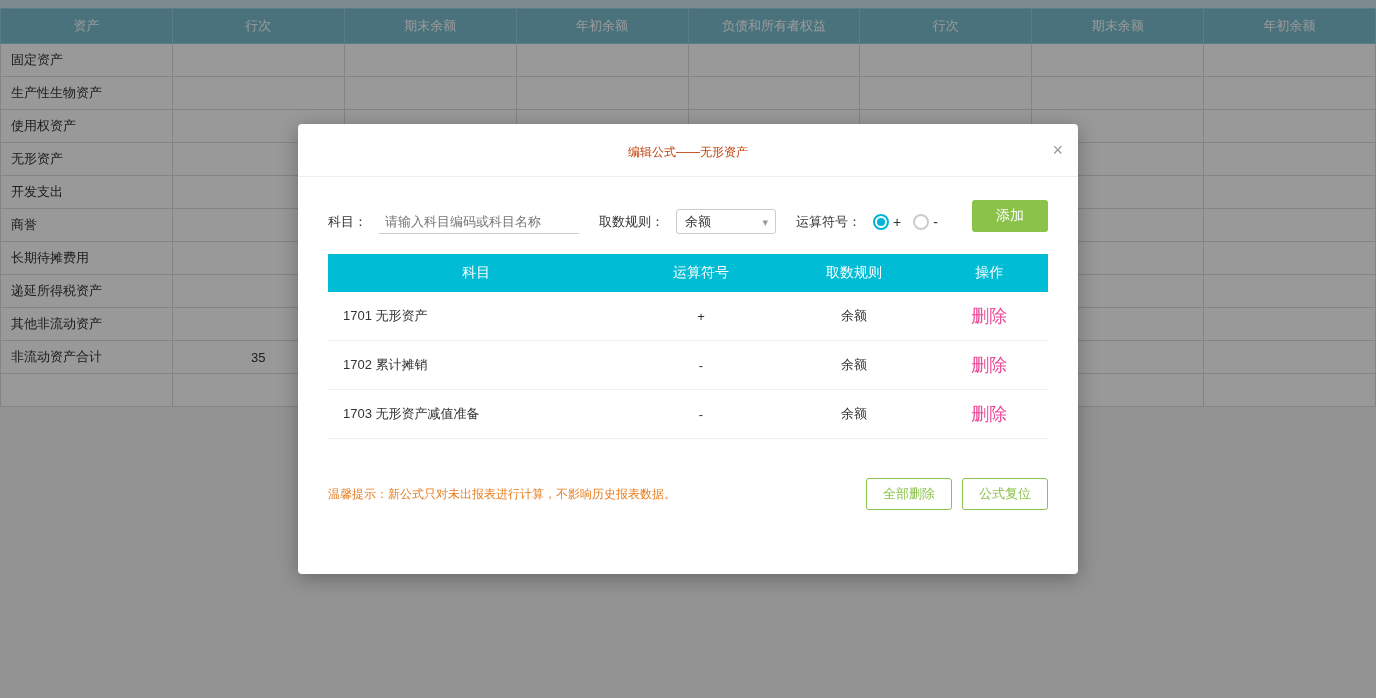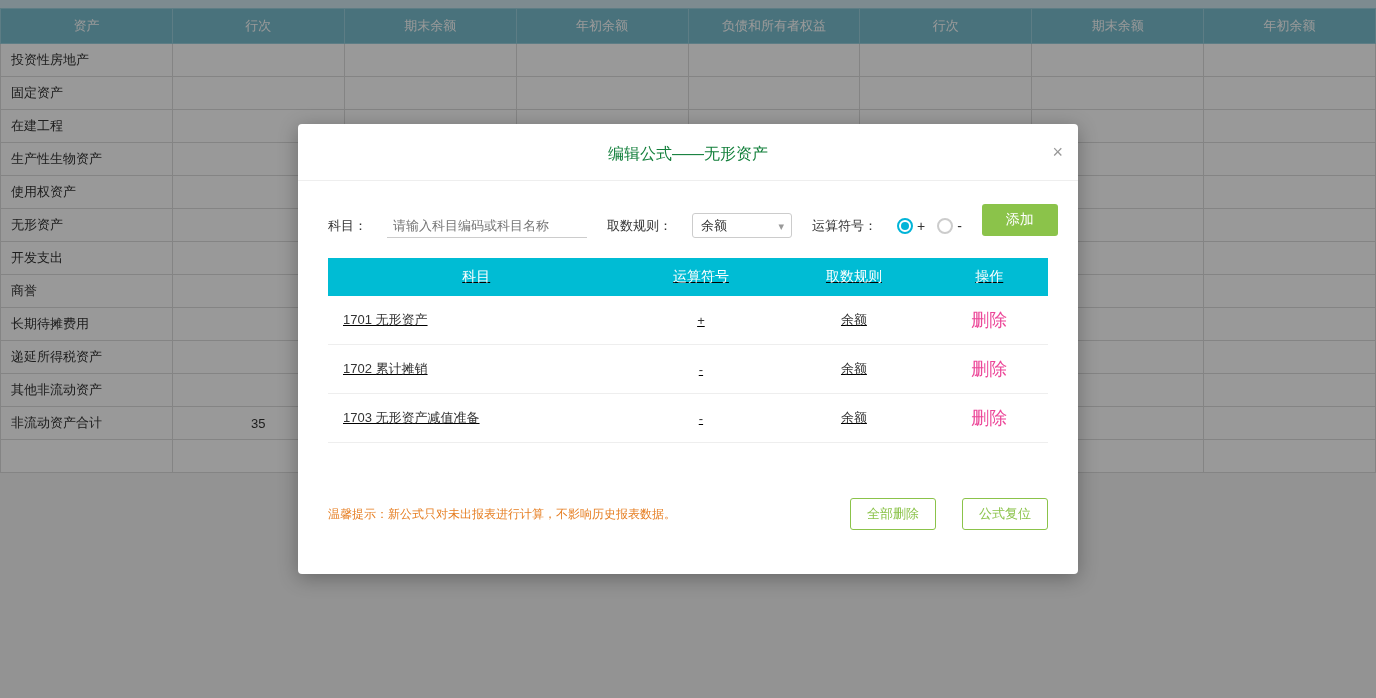--- a/index.html
+++ b/index.html
@@ -73,22 +73,22 @@
     }
 
     .modal-header {
       text-align: center;
       padding: 20px 20px 15px;
       border-bottom: 1px solid #eee;
       position: relative;
     }
 
     .modal-title {
-      font-size: 16px;
-      color: #15803d;
+      font-size: 12px;
+      color: #c2410c;
       font-weight: normal;
     }
 
     .modal-close {
       position: absolute;
       right: 15px;
       top: 50%;
       transform: translateY(-50%);
       cursor: pointer;
       color: #999;
@@ -107,21 +107,21 @@
     .form-row {
       display: flex;
       align-items: center;
       gap: 20px;
       margin-bottom: 20px;
     }
 
     .form-group {
       display: flex;
       align-items: center;
-      gap: 20px;
+      gap: 12px;
       margin-top: 12px;
     }
 
     .form-label {
       color: #333;
       white-space: nowrap;
       font-size: 13px;
     }
 
     .form-input {
@@ -222,22 +222,21 @@
       font-size: 14px;
       cursor: pointer;
       margin-left: auto;
       white-space: nowrap;
     }
 
     
     .data-table {
       width: 100%;
       border-collapse: collapse;
-      margin-bottom: 20px;
-      text-decoration: underline;
+      margin-bottom: 4px;
     }
 
     .data-table th {
       background: #00bcd4;
       color: white;
       padding: 10px 15px;
       text-align: center;
       font-weight: normal;
       font-size: 14px;
     }
@@ -271,21 +270,21 @@
       justify-content: space-between;
     }
 
     .footer-tip {
       color: #e67e22;
       font-size: 12px;
     }
 
     .footer-buttons {
       display: flex;
-      gap: 26px;
+      gap: 10px;
     }
 
     .btn-outline {
       background: #fff;
       border: 1px solid #8bc34a;
       color: #8bc34a;
       border-radius: 3px;
       padding: 6px 16px;
       font-size: 13px;
       cursor: pointer;
@@ -303,41 +302,21 @@
         <th>期末余额</th>
         <th>年初余额</th>
         <th>负债和所有者权益</th>
         <th>行次</th>
         <th>期末余额</th>
         <th>年初余额</th>
       </tr>
     </thead>
     <tbody id="bg-tbody">
         <tr>
-          <td class="left-align">投资性房地产</td>
-          <td></td>
-          <td></td>
-          <td></td>
-          <td class="left-align"></td>
-          <td></td>
-          <td></td>
-          <td></td>
-        </tr>
-        <tr>
           <td class="left-align">固定资产</td>
-          <td></td>
-          <td></td>
-          <td></td>
-          <td class="left-align"></td>
-          <td></td>
-          <td></td>
-          <td></td>
-        </tr>
-        <tr>
-          <td class="left-align">在建工程</td>
           <td></td>
           <td></td>
           <td></td>
           <td class="left-align"></td>
           <td></td>
           <td></td>
           <td></td>
         </tr>
         <tr>
           <td class="left-align">生产性生物资产</td>

